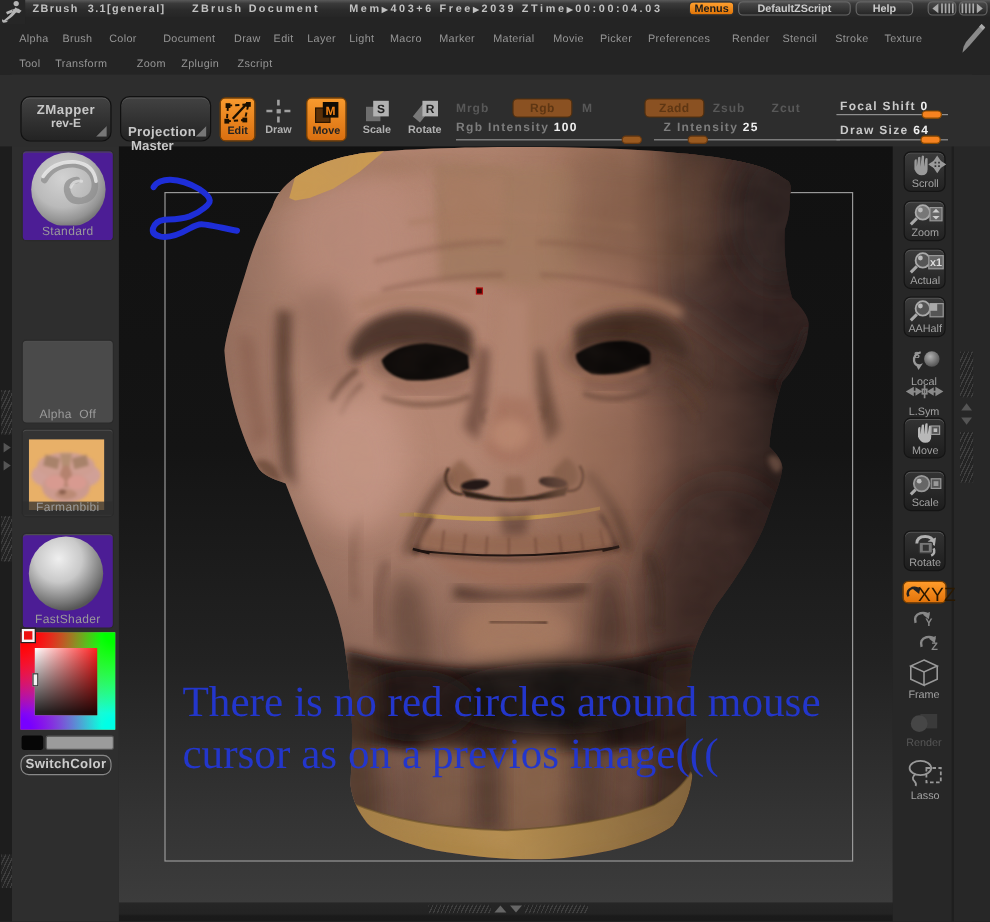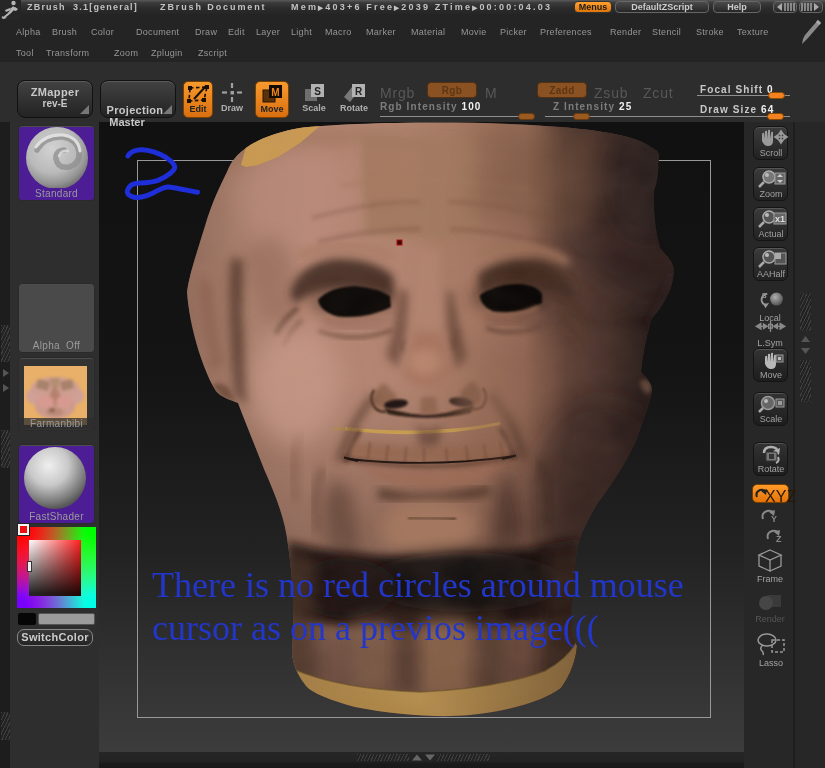--- a/index.html
+++ b/index.html
@@ -9,21 +9,21 @@
 .tbtn{position:absolute;top:1px;height:12px;border-radius:4px;background:linear-gradient(#4a4a4a,#262626);border:1px solid #666;color:#ccc;font-size:9px;font-weight:bold;text-align:center;line-height:10px;z-index:31}
 #logo{position:absolute;left:0;top:0;width:21px;height:20px;background:#262626;z-index:32}
 
 #menubar{position:absolute;left:0;top:14px;width:825px;height:48px;background:#242424;z-index:29}
 #menubar .m{position:absolute;font-size:9px;color:#969696;letter-spacing:.3px;white-space:nowrap}
 
 #toolbar{position:absolute;left:0;top:62px;width:825px;height:60px;background:#2d2d2d;z-index:28}
 .bigbtn{position:absolute;top:18px;height:38px;border-radius:8px;background:linear-gradient(#424242,#232323);border:1px solid #111;box-shadow:inset 0 1px 0 #5a5a5a;color:#c8c8c8;font-weight:bold;text-align:center}
 .obtn{position:absolute;top:19px;width:30px;height:37px;border-radius:5px;background:linear-gradient(#f89a2e,#d96f10);border:1px solid #7a4000;color:#222;font-size:9px;font-weight:bold;text-align:center}
 .gbtn{position:absolute;top:19px;width:30px;height:37px;border-radius:5px;color:#999;font-size:9px;font-weight:bold;text-align:center}
-.dimtx{position:absolute;font-size:14px;font-weight:normal;color:#585858;letter-spacing:.8px}
+.dimtx{position:absolute;font-size:10px;font-weight:bold;color:#585858;letter-spacing:.8px}
 .brnbtn{position:absolute;top:20px;width:50px;height:16px;border-radius:4px;background:#8a5122;border:1px solid #53300f;color:#5e3613;font-size:10px;font-weight:bold;text-align:center;line-height:15px;letter-spacing:.4px}
 .sldtx{position:absolute;top:39px;font-size:10px;font-weight:bold;color:#7d7d7d;letter-spacing:1.1px;white-space:nowrap}
 .sldtx b{color:#f0f0f0}
 .track{position:absolute;height:1px;background:#8f8f8f}
 .handle{position:absolute;width:17px;height:7px;border-radius:3.5px}
 
 #lefttray{position:absolute;left:0;top:121px;width:99px;height:647px;background:#2e2e2e;z-index:20}
 #leftedge{position:absolute;left:0;top:20px;width:10px;height:748px;background:#1d1d1d;z-index:21}
 .tile{position:absolute;left:18px;width:77px;background:#4c1d95;border-radius:4px;border:1px solid #2a2a2a;box-shadow:inset 0 1px 0 #4d4d4d}
 .tlabel{position:absolute;left:0;bottom:1px;width:100%;text-align:center;font-size:10px;color:#9b9b9b;letter-spacing:.3px}

